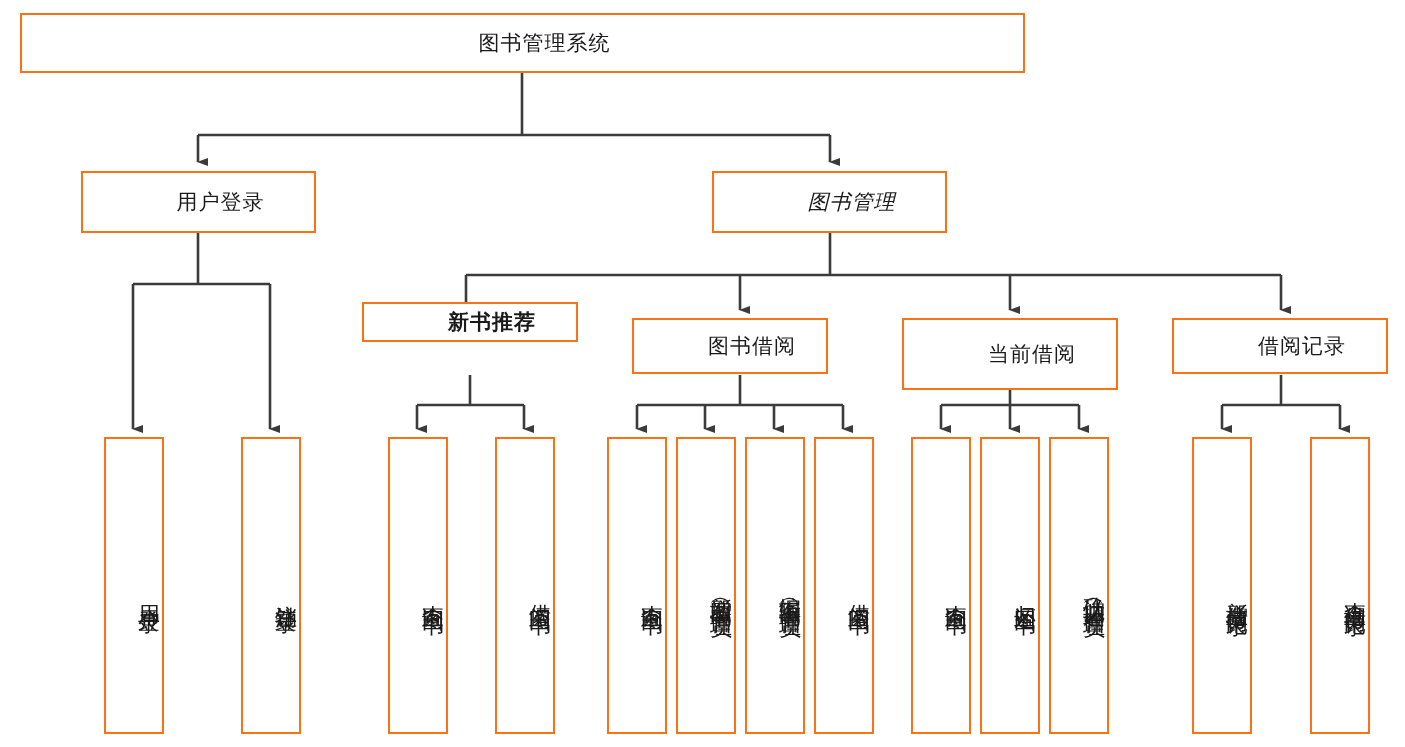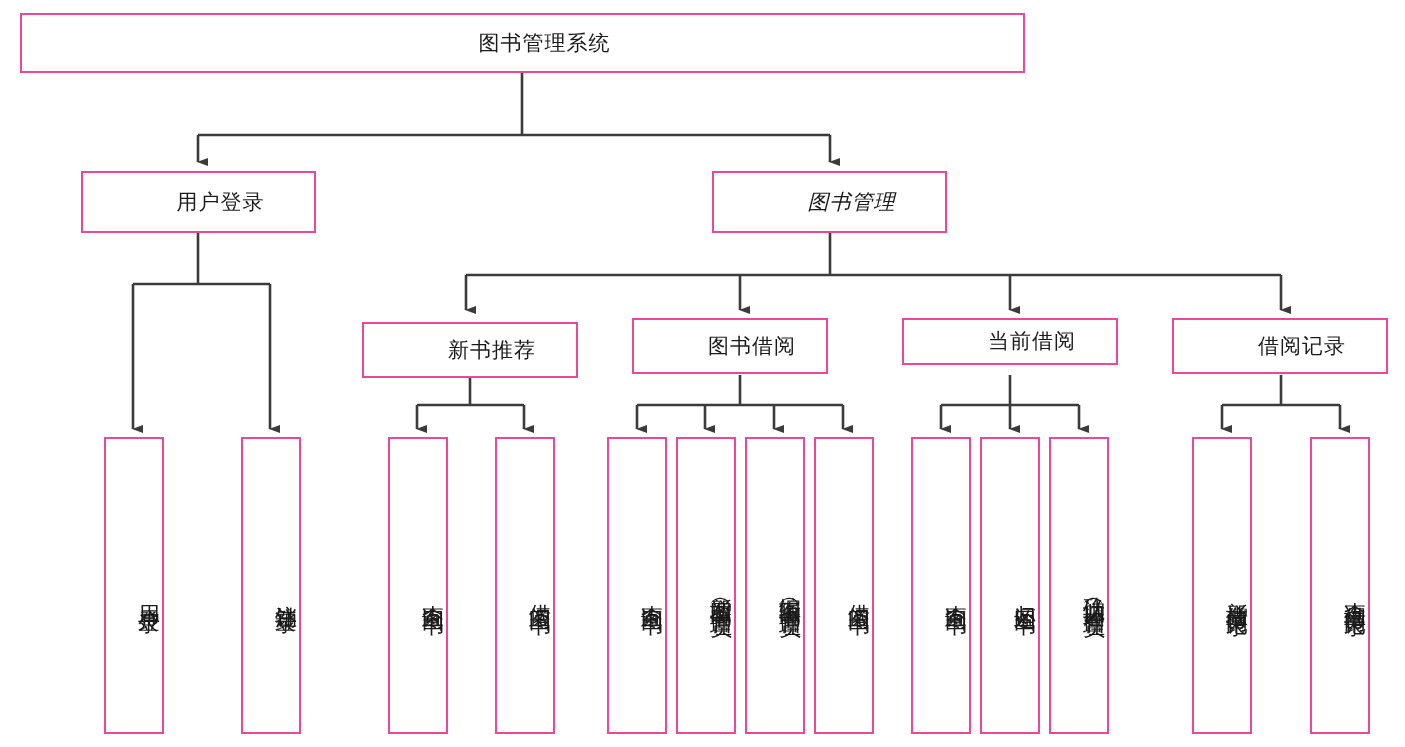--- a/index.html
+++ b/index.html
@@ -21,21 +21,21 @@
     position: absolute;
     left: 0;
     top: 0;
     width: 1405px;
     height: 747px;
     pointer-events: none;
   }
   .node {
     position: absolute;
     box-sizing: border-box;
-    border: 2px solid #ec4899;
+    border: 2px solid #f97316;
     background: #ffffff;
     display: flex;
     align-items: center;
     justify-content: center;
     color: #1a1a1a;
     line-height: 1.18;
     text-align: center;
     padding-left: 44px;
   }
   .node.horiz {
@@ -125,27 +125,27 @@
     <span>图书管理系统</span>
   </div>
 
   <div class="node horiz" style="left:81px; top:171px; width:235px; height:62px;">
     <span>用户登录</span>
   </div>
   <div class="node horiz" style="left:712px; top:171px; width:235px; height:62px;font-style:italic;">
     <span>图书管理</span>
   </div>
 
-  <div class="node horiz" style="left:362px; top:322px; width:216px; height:56px;">
+  <div class="node horiz" style="left:362px; top:302px; width:216px; height:40px;font-weight:bold;">
     <span>新书推荐</span>
   </div>
   <div class="node horiz" style="left:632px; top:318px; width:196px; height:56px;">
     <span>图书借阅</span>
   </div>
-  <div class="node horiz" style="left:902px; top:318px; width:216px; height:47px;">
+  <div class="node horiz" style="left:902px; top:318px; width:216px; height:72px;">
     <span>当前借阅</span>
   </div>
   <div class="node horiz" style="left:1172px; top:318px; width:216px; height:56px;">
     <span>借阅记录</span>
   </div>
 
   <div class="node vert" style="left:104px; top:437px; width:60px; height:297px;">
     <span class="vtext">用户登录</span>
   </div>
   <div class="node vert" style="left:241px; top:437px; width:60px; height:297px;">

